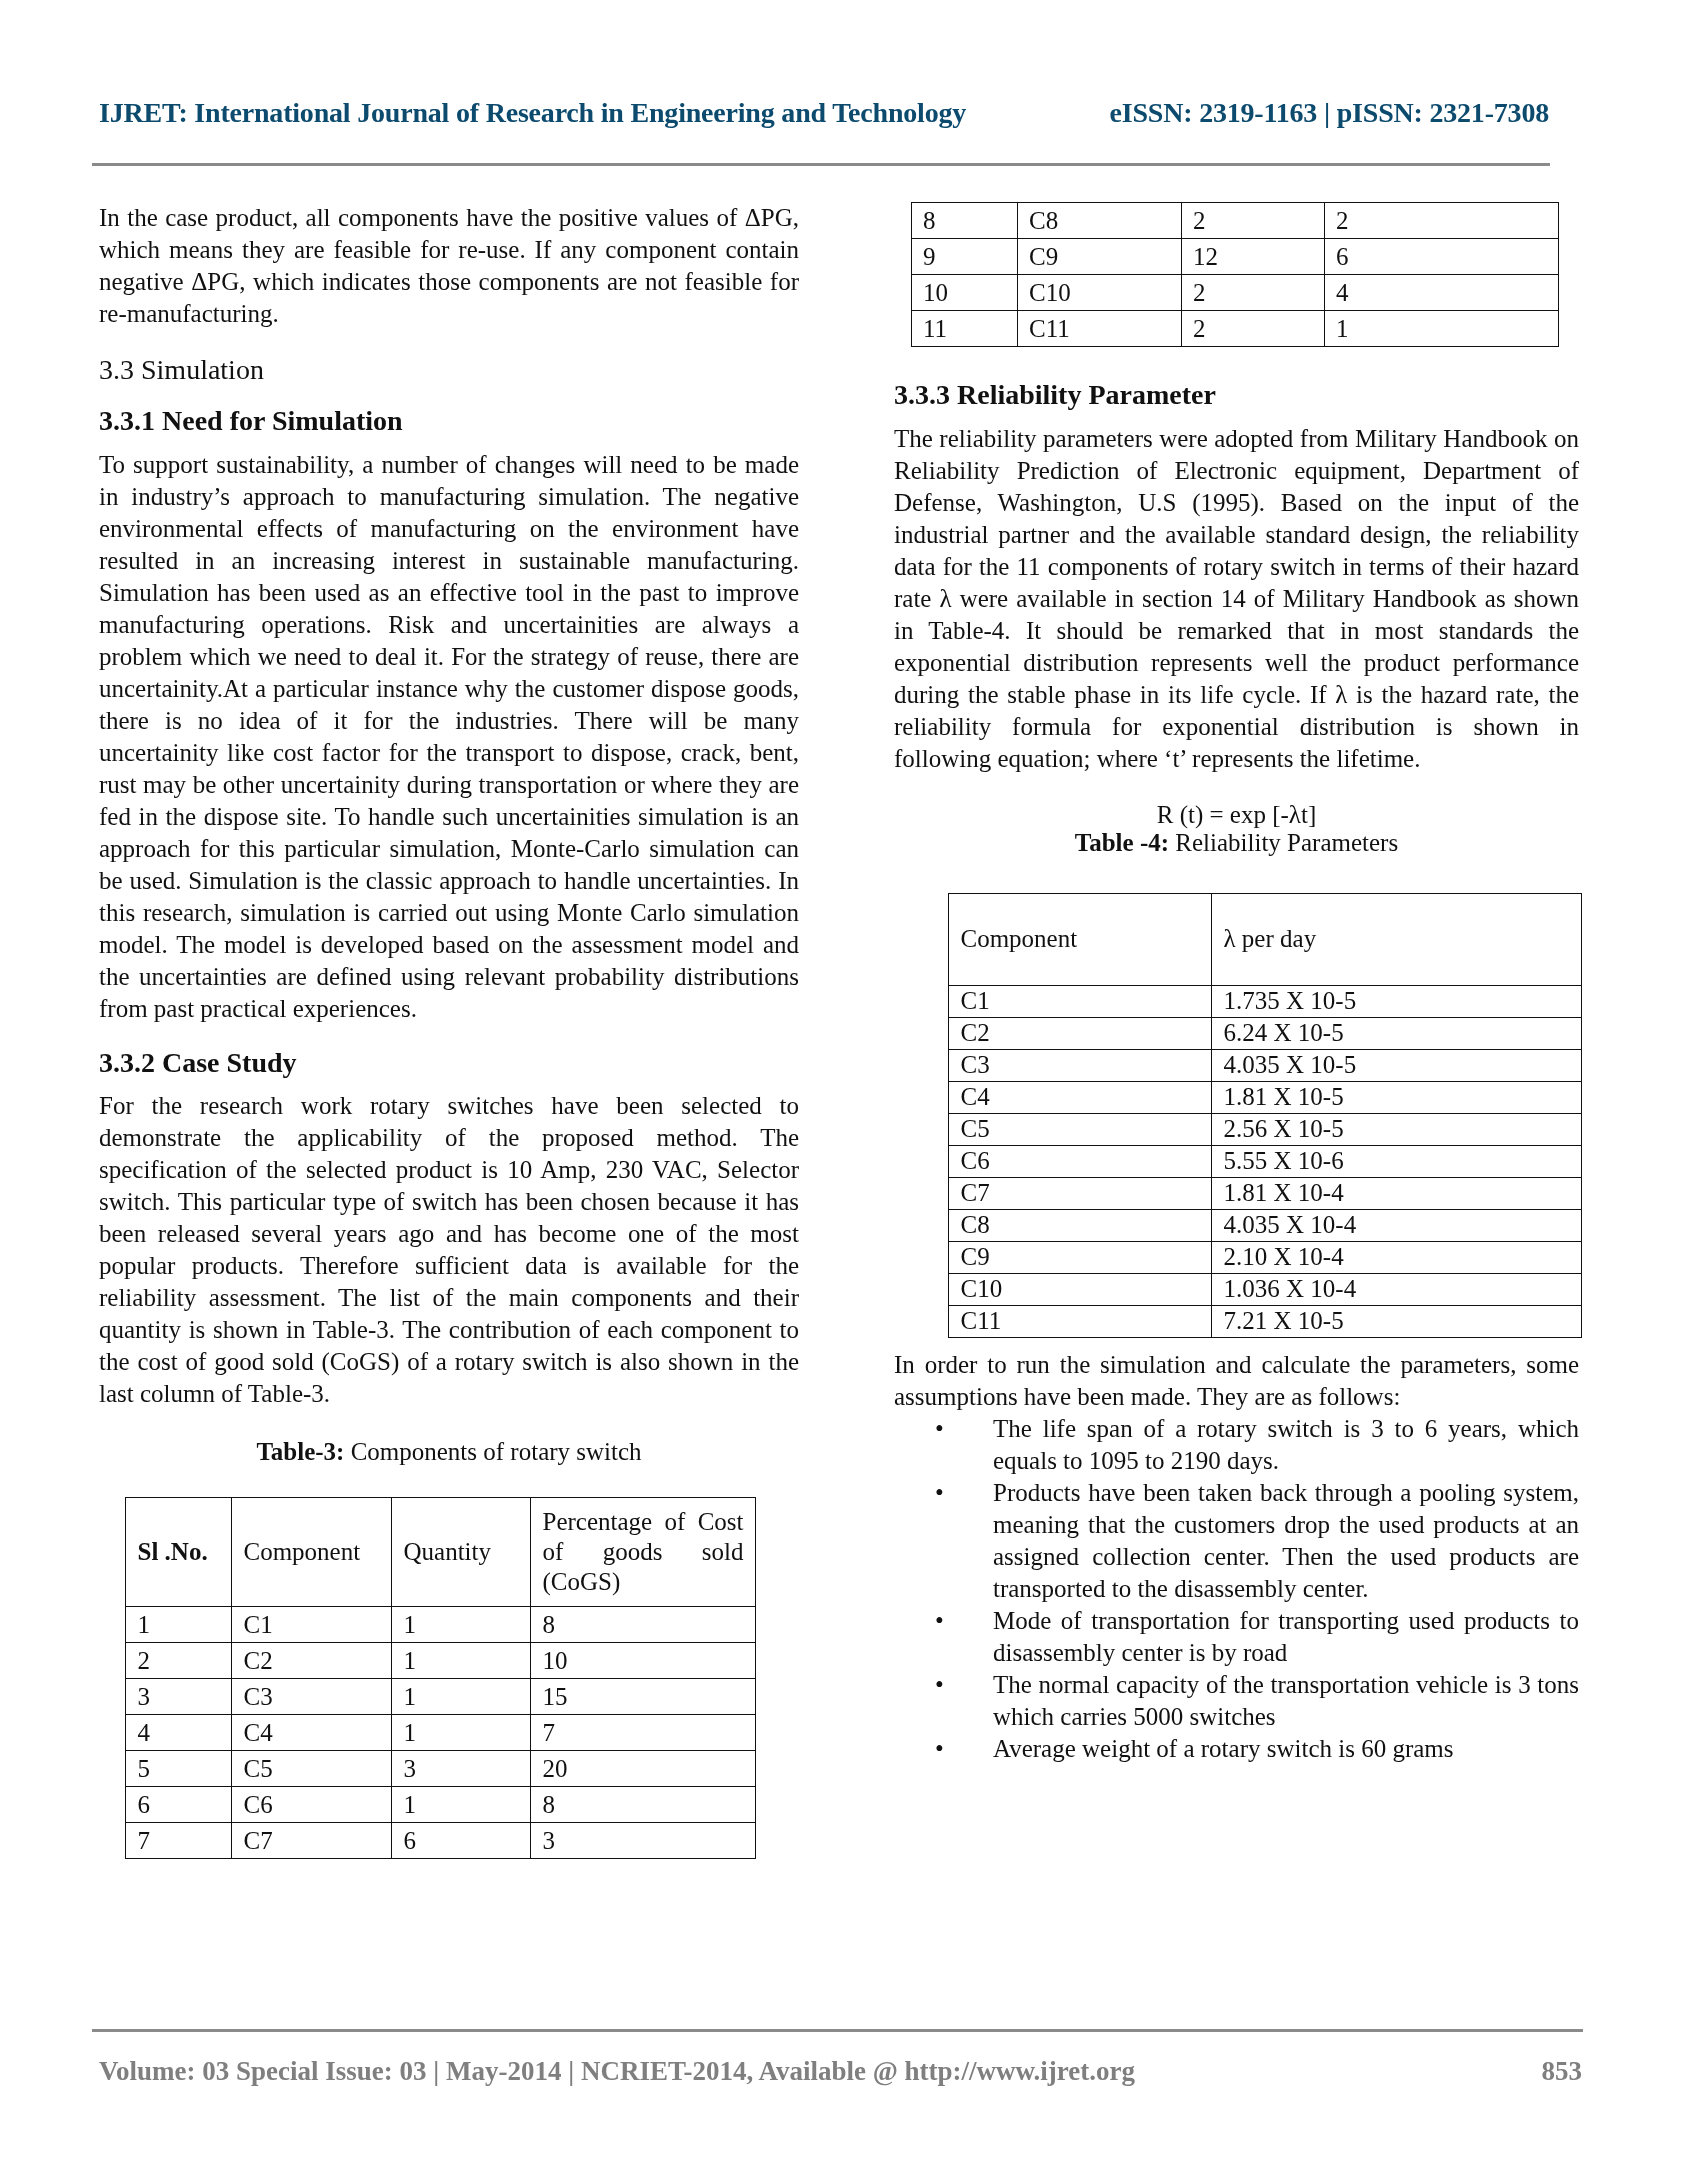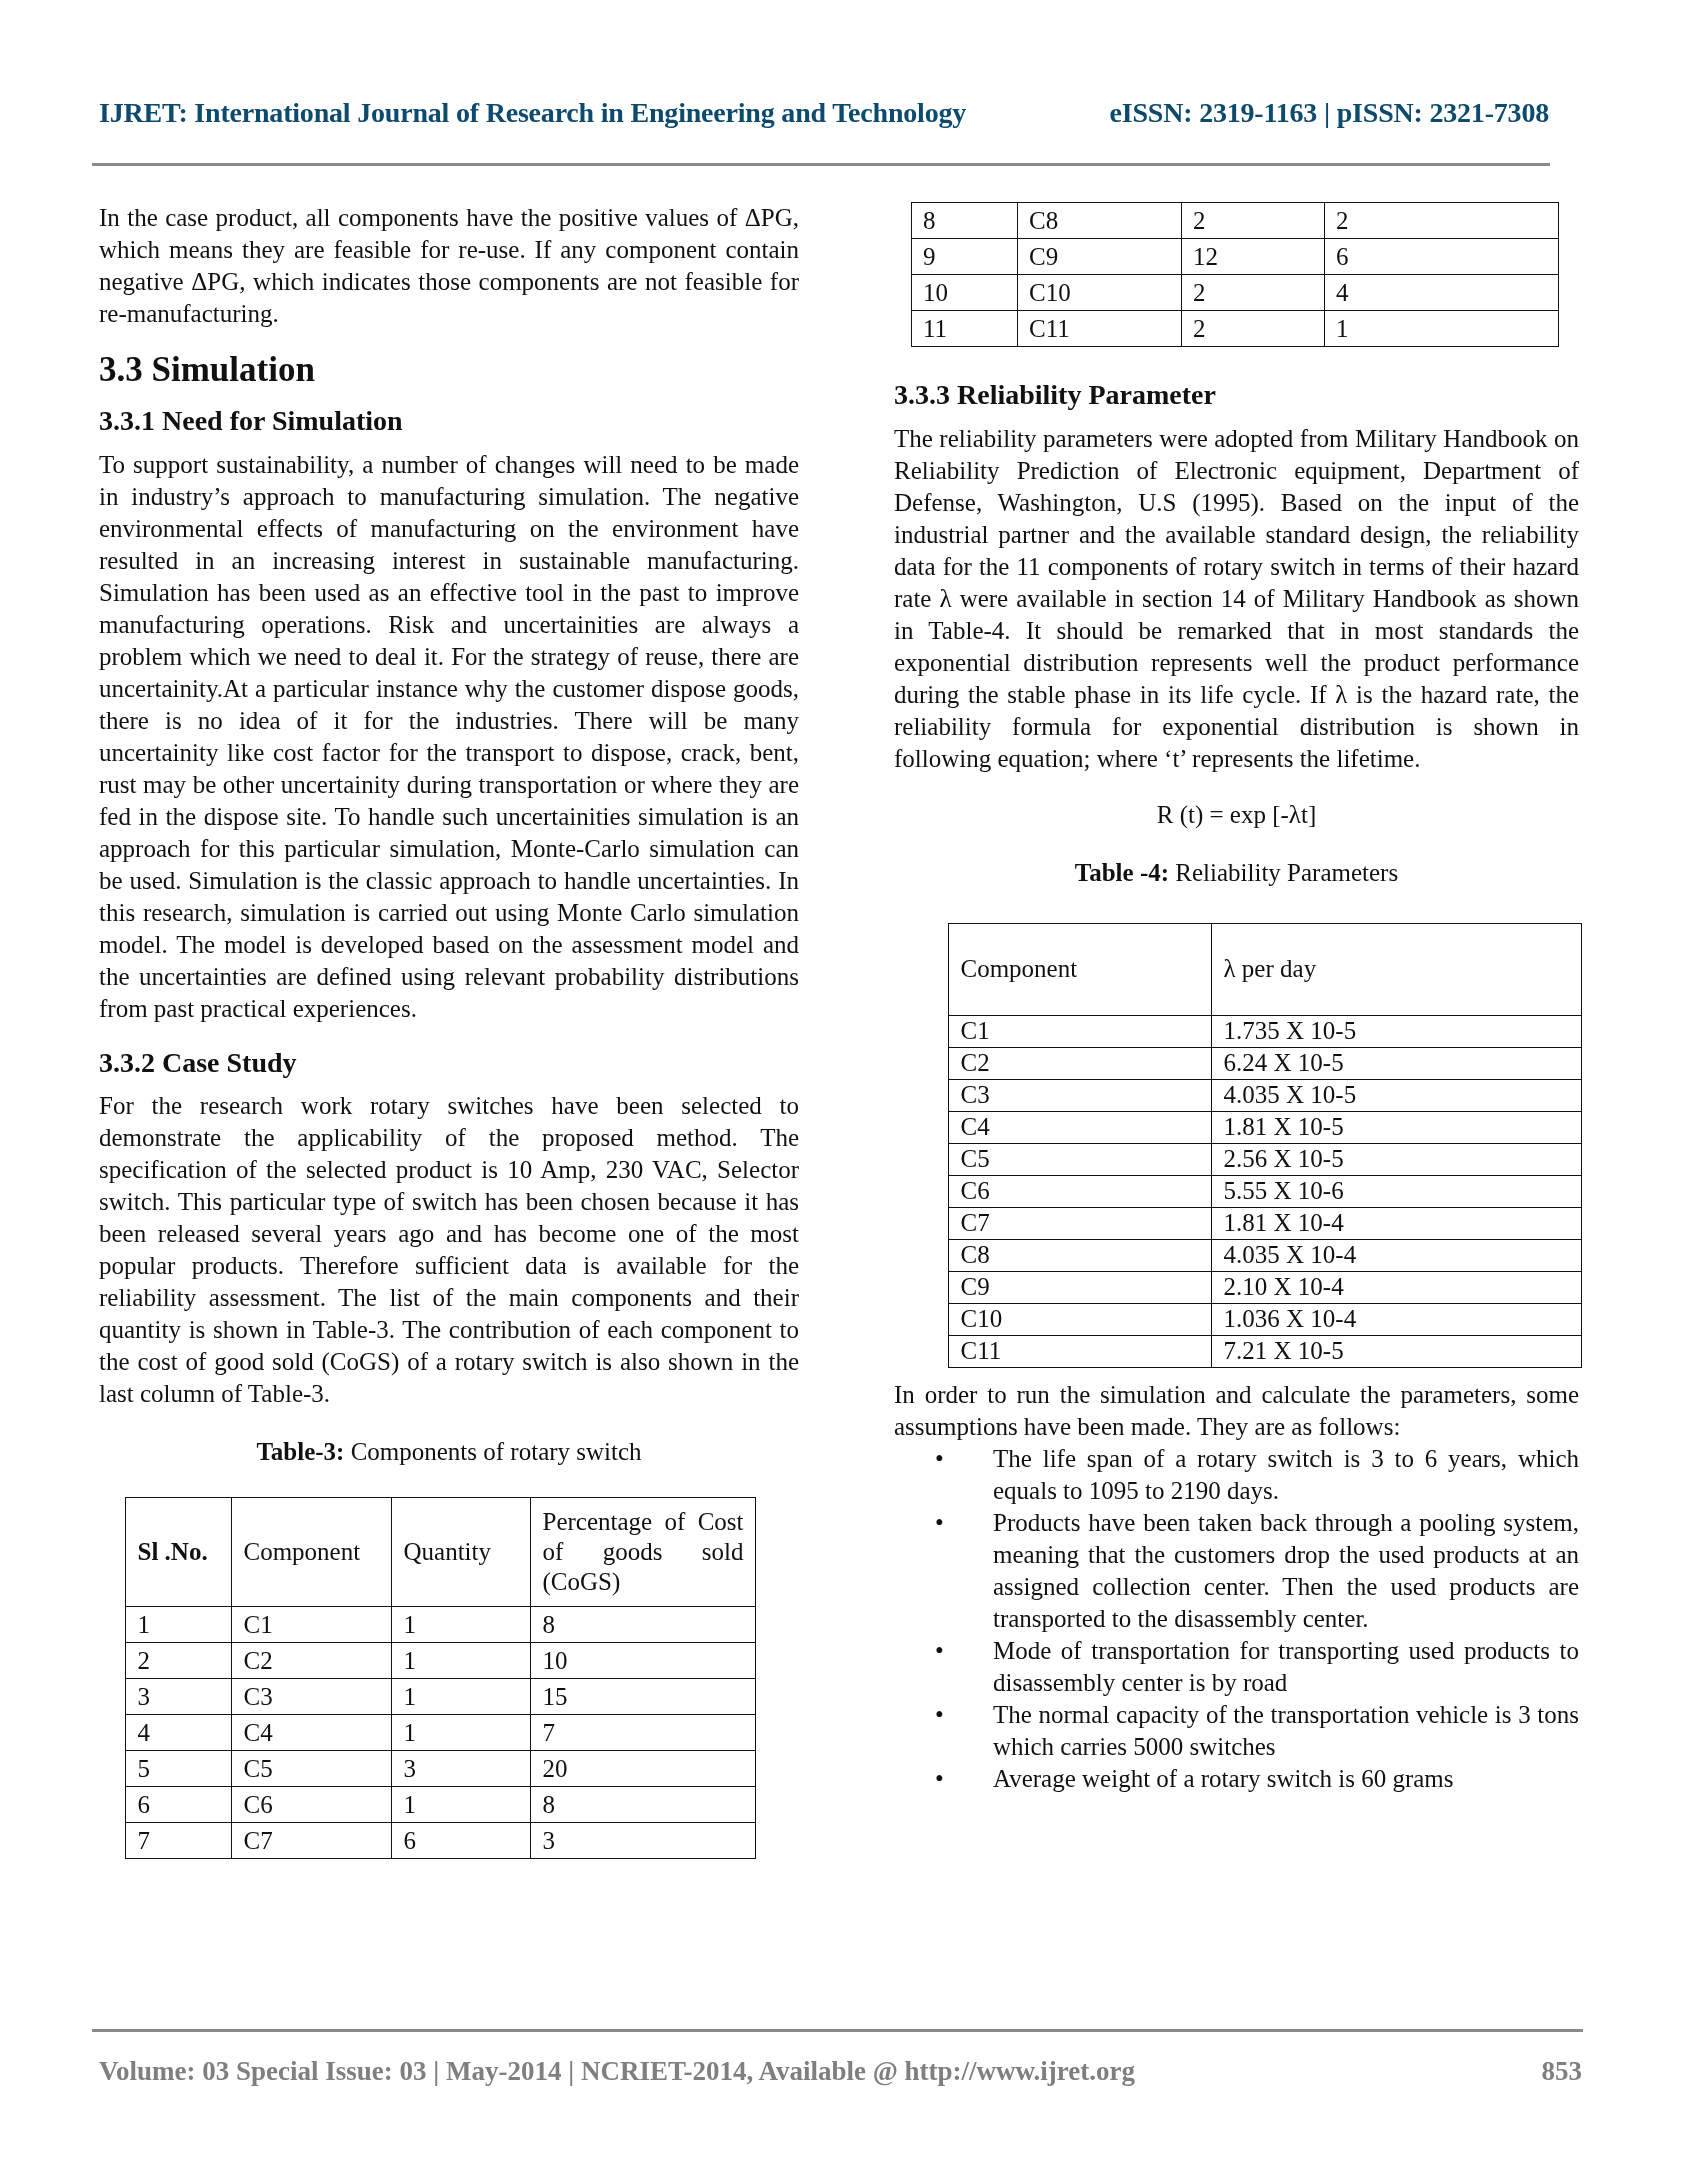--- a/index.html
+++ b/index.html
@@ -14,21 +14,21 @@
   .footer { position: absolute; left: 99px; top: 2056px; width: 1483px; height: 36px;
             font-weight: bold; font-size: 27px; color: #7f7f7f; }
   .footer .left { position: absolute; left: 0; top: 0; }
   .footer .right { position: absolute; right: 0; top: 0; }
 
   .col { position: absolute; top: 202px; }
   .col-left { left: 99px; width: 700px; }
   .col-right { left: 894px; width: 685px; top: 202px; }
 
   p.body { margin: 0; font-size: 25px; line-height: 32px; text-align: justify; }
-  h2.sec { margin: 0; font-size: 35px; font-weight: bold; line-height: 33px; }
+  h2.sec { margin: 0; font-size: 28px; font-weight: normal; line-height: 33px; }
   h3.sub { margin: 0; font-size: 28px; font-weight: bold; line-height: 33px; }
 
   table.grid { border-collapse: collapse; font-size: 25px; }
   table.grid td { border: 1.6px solid #111; padding: 0 11.5px; vertical-align: middle; line-height: 30px; }
 
   .caption { text-align: center; font-size: 25px; }
   .caption b { font-weight: bold; }
   .equation { text-align: center; font-size: 25px; }
 
   ul.assume { margin: 0; padding: 0; list-style: none; }
@@ -141,21 +141,21 @@
           <td>1</td>
         </tr>
   </tbody>
     </table>
 
   <h3 class="sub" style="margin-top:31px;">3.3.3 Reliability Parameter</h3>
   <p class="body" style="margin-top:11.5px;">The reliability parameters were adopted from Military Handbook on Reliability Prediction of Electronic equipment, Department of Defense, Washington, U.S (1995). Based on the input of the industrial partner and the available standard design, the reliability data for the 11 components of rotary switch in terms of their hazard rate λ were available in section 14 of Military Handbook as shown in Table-4. It should be remarked that in most standards the exponential distribution represents well the product performance during the stable phase in its life cycle.  If λ is the hazard rate, the reliability formula for exponential distribution is shown in following equation; where ‘t’ represents the lifetime.</p>
 
   <div class="equation" style="margin-top:26px;">R (t) = exp [-λt]</div>
 
-  <div class="caption" style="margin-top:30px;">
+  <div class="caption" style="">
     <b>Table -4:</b><span> Reliability Parameters</span>
   </div>
 
   <table class="grid" style="margin-top:36px; margin-left:54px; width:634px;">
     <tbody>
         <tr style="height:92px;">
       <td style="width:239px;">Component</td>
       <td>λ per day</td>
     </tr>
     <tr style="height:32px;">

